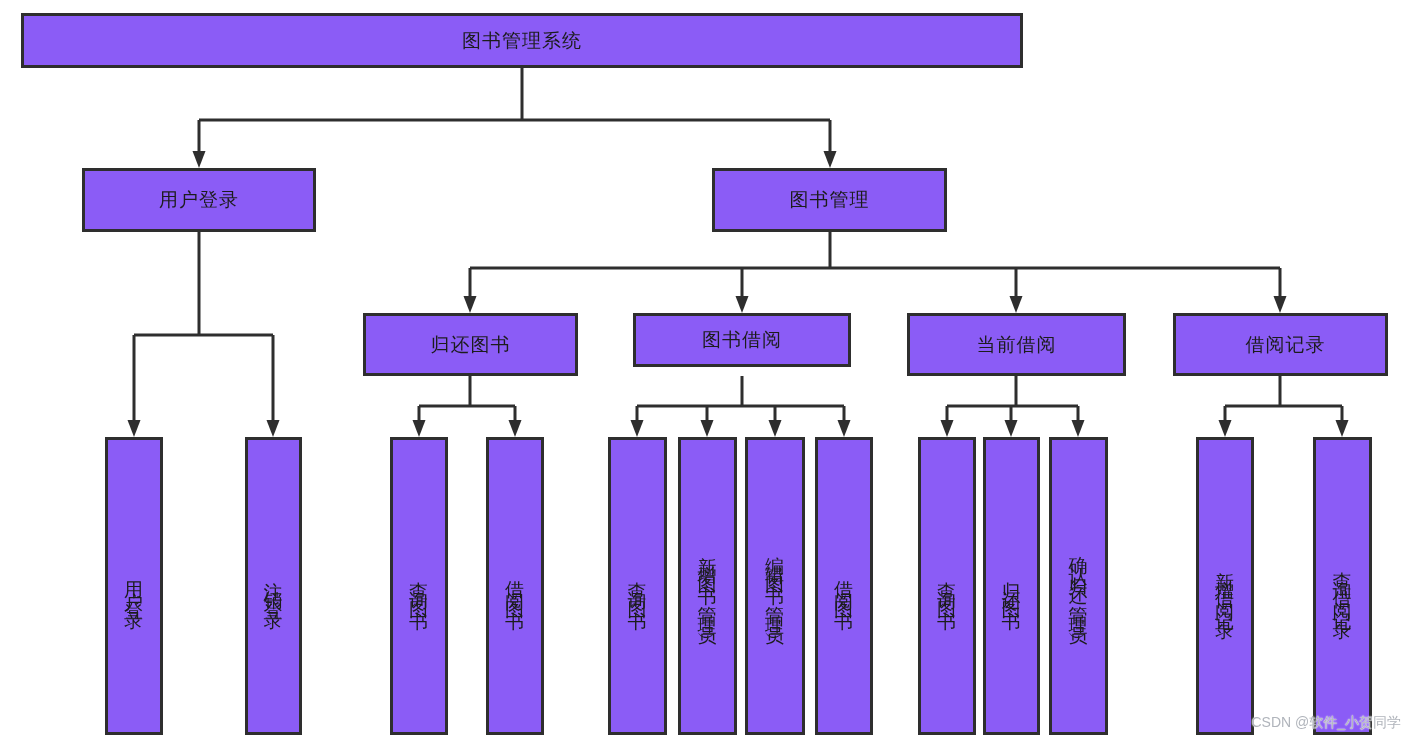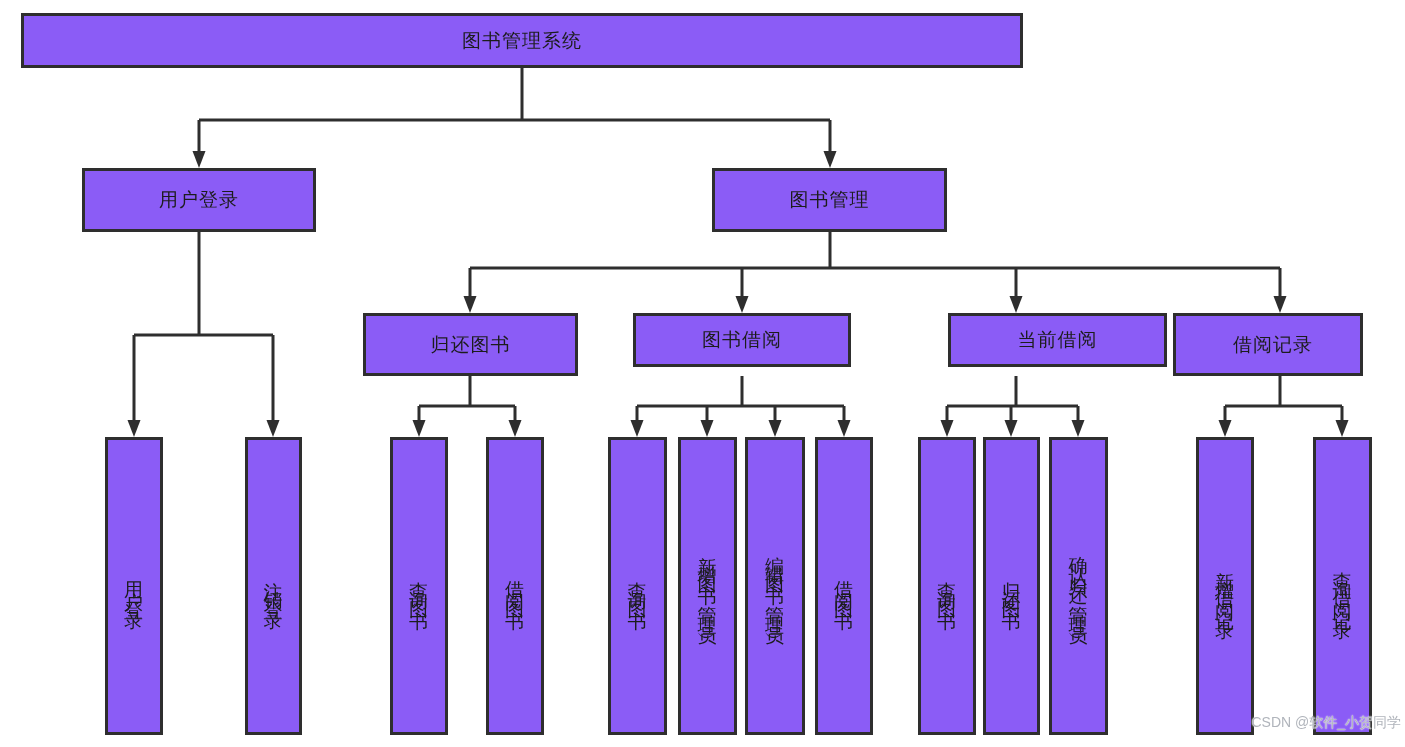--- a/index.html
+++ b/index.html
@@ -97,22 +97,22 @@
     </g>
   </svg>
 
   <div class="node h" style="left:21px;top:13px;width:1002px;height:55px;">图书管理系统</div>
 
   <div class="node h" style="left:82px;top:168px;width:234px;height:64px;">用户登录</div>
   <div class="node h" style="left:712px;top:168px;width:235px;height:64px;">图书管理</div>
 
   <div class="node h" style="left:363px;top:313px;width:215px;height:63px;">归还图书</div>
   <div class="node h" style="left:633px;top:313px;width:218px;height:54px;">图书借阅</div>
-  <div class="node h" style="left:907px;top:313px;width:219px;height:54px;margin-left:41px;">当前借阅</div>
-  <div class="node h" style="left:1173px;top:313px;width:190px;height:63px;padding-left:10px;">借阅记录</div>
+  <div class="node h" style="left:907px;top:313px;width:219px;height:63px;">当前借阅</div>
+  <div class="node h" style="left:1173px;top:313px;width:215px;height:63px;padding-left:10px;">借阅记录</div>
 
   <div class="node v" style="left:105px;top:437px;width:58px;height:298px;">用户登录</div>
   <div class="node v" style="left:245px;top:437px;width:57px;height:298px;">注销登录</div>
 
   <div class="node v" style="left:390px;top:437px;width:58px;height:298px;">查询图书</div>
   <div class="node v" style="left:486px;top:437px;width:58px;height:298px;">借阅图书</div>
 
   <div class="node v" style="left:608px;top:437px;width:59px;height:298px;">查询图书</div>
   <div class="node v" style="left:678px;top:437px;width:59px;height:298px;">新增图书（管理员）</div>
   <div class="node v" style="left:745px;top:437px;width:60px;height:298px;">编辑图书（管理员）</div>

